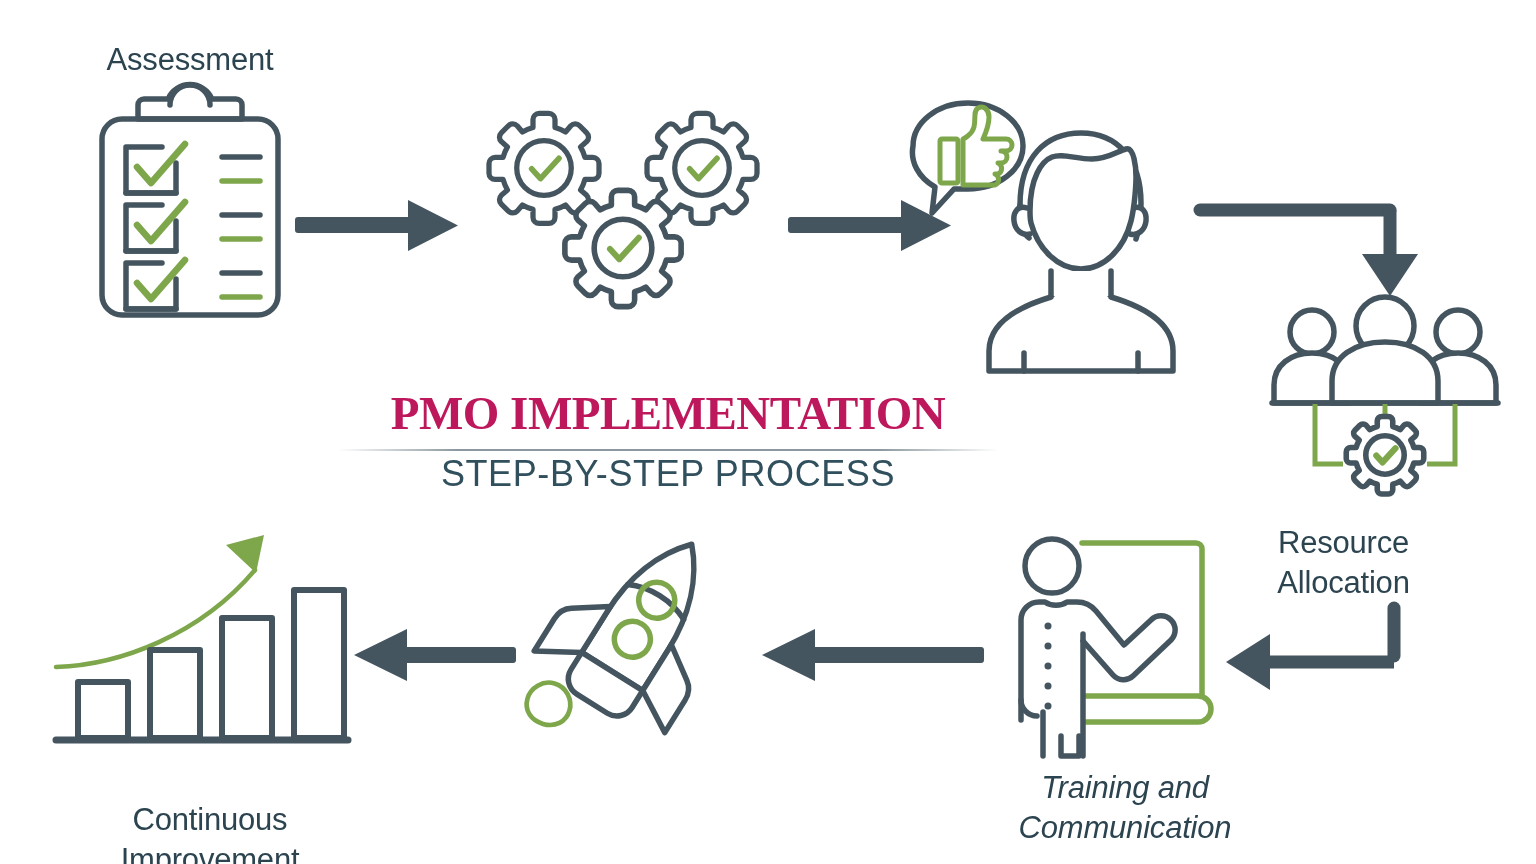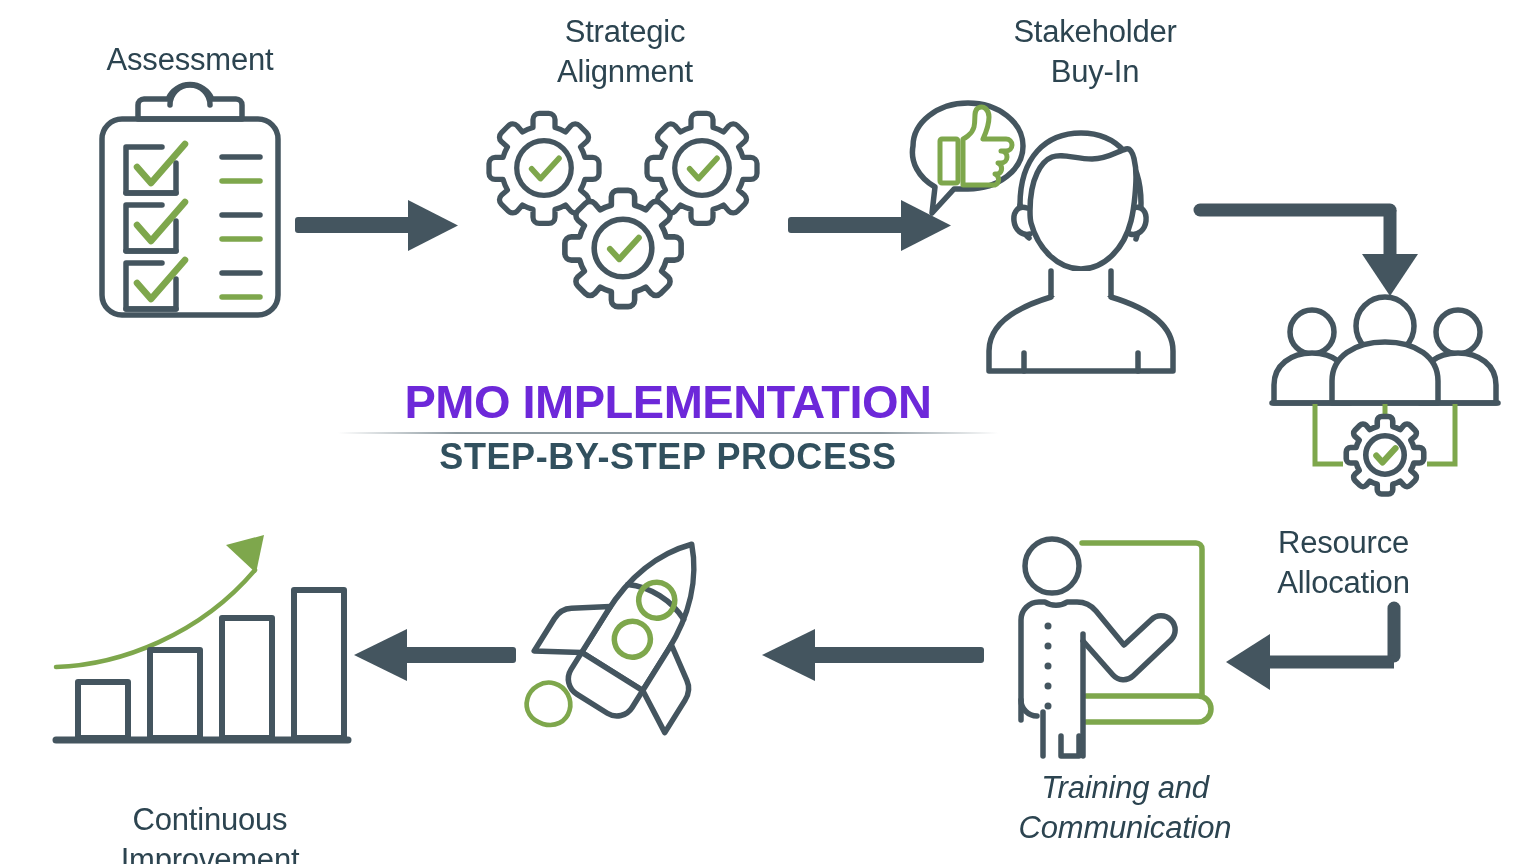--- a/index.html
+++ b/index.html
@@ -24,34 +24,35 @@
   }
   .title-wrap{
     position:absolute;
     left:318px; top:378px;
     width:700px;
     text-align:center;
   }
   .title-main{
     font-size:47px;
     font-weight:bold;
-    color:#6d28d9;
+    color:#be185d;
     letter-spacing:-0.5px;
     line-height:1.0;
-    margin:0;
+    margin:12px;
+    font-family:Liberation Serif, serif;
   }
   .title-rule{
     height:2px;
     margin:7px auto 4px auto;
     width:660px;
     background:linear-gradient(to right,rgba(44,68,80,0) 0%,rgba(44,68,80,.55) 18%,rgba(44,68,80,.55) 82%,rgba(44,68,80,0) 100%);
   }
   .title-sub{
     font-size:36px;
-    font-weight:700;
+    font-weight:400;
     color:#31505e;
     letter-spacing:0.6px;
     line-height:1.05;
     margin:0;
   }
   svg{display:block;overflow:visible;}
 </style>
 </head>
 <body>
 
@@ -99,22 +100,20 @@
     </svg>
   </div>
 
   <div class="node" style="left:295px;top:198px;">
     <svg width="165" height="55" viewBox="0 0 165 55">
       <rect x="0" y="19" width="122" height="16" rx="3" fill="#44555f"></rect>
       <path d="M113 2 L163 27.5 L113 53 Z" fill="#44555f"></path>
     </svg>
   </div>
 
-  <div class="label" style="left:480px;top:12px;width:290px;">Strategic
-Alignment</div>
 
   <div class="node" style="left:478px;top:108px;">
     <svg width="290" height="180" viewBox="0 0 290 180">
       <defs>
         <g id="gearShape">
           <path d="M0,-62
                    a7,7 0 0 1 7,7 l0,9 a48,48 0 0 1 12,5 l6,-7 a7,7 0 0 1 10,0 l8,8 a7,7 0 0 1 0,10 l-7,6 a48,48 0 0 1 5,12 l9,0 a7,7 0 0 1 7,7 l0,11 a7,7 0 0 1 -7,7 l-9,0 a48,48 0 0 1 -5,12 l7,6 a7,7 0 0 1 0,10 l-8,8 a7,7 0 0 1 -10,0 l-6,-7 a48,48 0 0 1 -12,5 l0,9 a7,7 0 0 1 -7,7 l-11,0 a7,7 0 0 1 -7,-7 l0,-9 a48,48 0 0 1 -12,-5 l-6,7 a7,7 0 0 1 -10,0 l-8,-8 a7,7 0 0 1 0,-10 l7,-6 a48,48 0 0 1 -5,-12 l-9,0 a7,7 0 0 1 -7,-7 l0,-11 a7,7 0 0 1 7,-7 l9,0 a48,48 0 0 1 5,-12 l-7,-6 a7,7 0 0 1 0,-10 l8,-8 a7,7 0 0 1 10,0 l6,7 a48,48 0 0 1 12,-5 l0,-9 a7,7 0 0 1 7,-7 z" transform="translate(5.5,0)"></path>
         </g>
       </defs>
 
@@ -138,22 +137,20 @@
     </svg>
   </div>
 
   <div class="node" style="left:788px;top:198px;">
     <svg width="165" height="55" viewBox="0 0 165 55">
       <rect x="0" y="19" width="122" height="16" rx="3" fill="#44555f"></rect>
       <path d="M113 2 L163 27.5 L113 53 Z" fill="#44555f"></path>
     </svg>
   </div>
 
-  <div class="label" style="left:945px;top:12px;width:300px;">Stakeholder
-Buy-In</div>
 
   <div class="node" style="left:920px;top:95px;">
     <svg width="290" height="250" viewBox="0 0 290 250">
 
       <path d="M60 10 a55 43 0 0 1 0 86 l-14 0 l-22 24 l3 -26 a55 43 0 0 1 -22 -41 a55 43 0 0 1 55 -43 z" transform="translate(-12,-2)" fill="#fff" stroke="#44555f" stroke-width="5.5" stroke-linejoin="round"></path>
 
       <g fill="none" stroke="#7ea74c" stroke-width="5" stroke-linejoin="round" stroke-linecap="round">
         <rect x="20" y="44" width="18" height="44" rx="2"></rect>
         <path d="M43 44 c0 0 9 -4 11 -12 c2 -8 -1 -16 4 -19 c6 -3 11 2 11 9 c0 9 -6 22 -6 22 l23 0 a6 6 0 0 1 0 12 l-5 0 a6 6 0 0 1 0 12 l-3 0 a6 6 0 0 1 0 11 l-3 0 a6 6 0 0 1 0 11 l-32 0 z"></path>
       </g>

